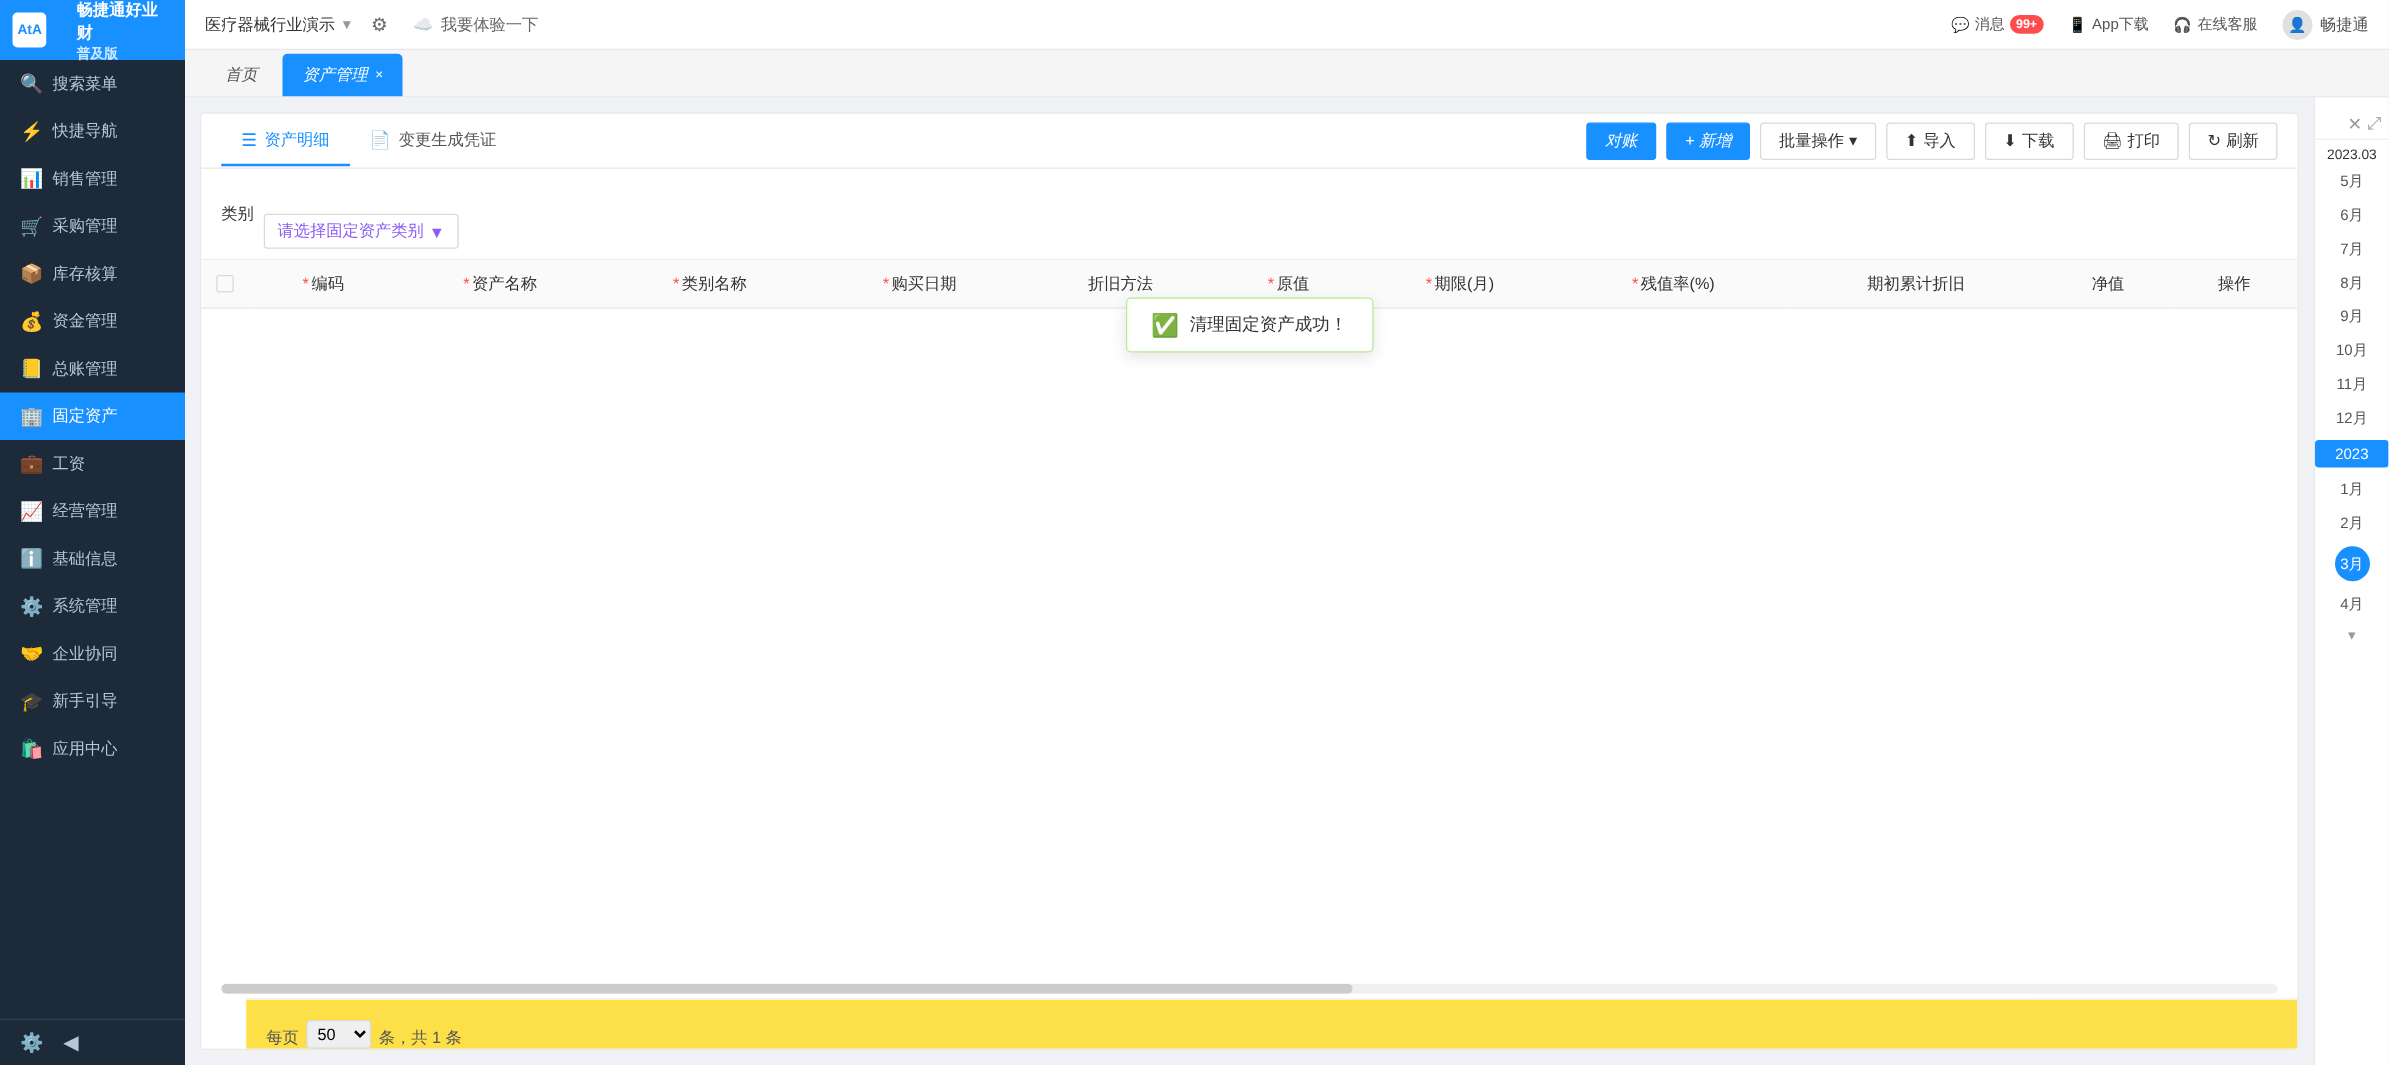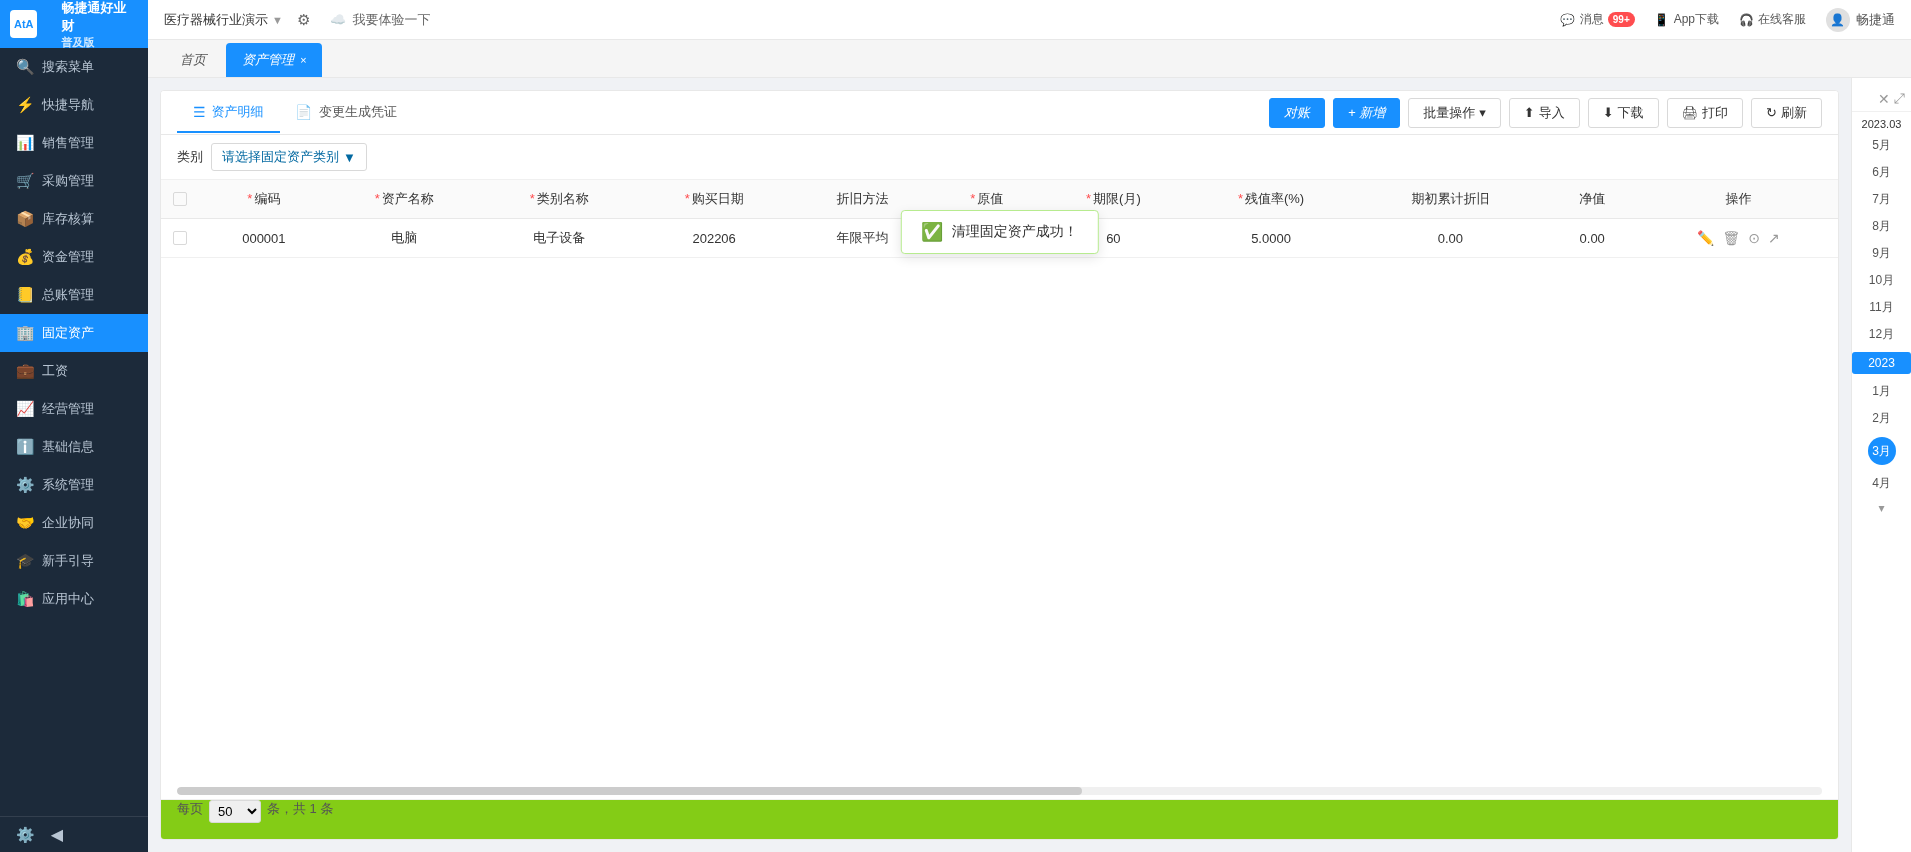--- a/index.html
+++ b/index.html
@@ -195,21 +195,22 @@
     .filter-label { color: #333; font-size: 13px; }
     .filter-select {
       display: flex; align-items: center; gap: 4px;
       border: 1px solid #d9d9d9;
       border-radius: 3px;
       padding: 4px 10px;
       background: #fff;
       cursor: pointer;
       min-width: 100px;
       font-size: 13px;
-      color: #0369a1;
+      color: #8b5cf6;
+      margin-top: 28px;
     }
 
     
     .table-container {
       flex: 1;
       overflow: auto;
       position: relative;
     }
     table {
       width: 100%;
@@ -262,28 +263,29 @@
       color: #333;
       box-shadow: 0 4px 12px rgba(0,0,0,0.1);
       white-space: nowrap;
     }
     .toast .check-icon { color: #52c41a; font-size: 18px; }
 
     
     .pagination {
       height: 40px;
       display: flex;
-      align-items: flex-start;
+      align-items: flex-end;
       padding: 0 16px;
       border-top: 1px solid #f0f0f0;
-      background: #84cc16;
+      background: #fde047;
       flex-shrink: 0;
       gap: 6px;
       font-size: 13px;
       color: #555;
+      margin-left: 36px;
     }
     .page-size-select {
       border: 1px solid #d9d9d9;
       border-radius: 3px;
       padding: 2px 4px;
       font-size: 13px;
     }
 
     
     .table-scroll-bar {
@@ -546,43 +548,20 @@
               <th>折旧方法</th>
               <th><span class="required">*</span>原值</th>
               <th><span class="required">*</span>期限(月)</th>
               <th><span class="required">*</span>残值率(%)</th>
               <th>期初累计折旧</th>
               <th>净值</th>
               <th>操作</th>
             </tr>
           </thead>
           <tbody>
-            <tr>
-              <td class="checkbox-cell">
-                <div class="cb"></div>
-              </td>
-              <td>000001</td>
-              <td>电脑</td>
-              <td>电子设备</td>
-              <td>202206</td>
-              <td>年限平均</td>
-              <td></td>
-              <td>60</td>
-              <td>5.0000</td>
-              <td>0.00</td>
-              <td>0.00</td>
-              <td>
-                <div class="action-icons">
-                  <span class="action-icon">✏️</span>
-                  <span class="action-icon">🗑</span>
-                  <span class="action-icon">⊙</span>
-                  <span class="action-icon">↗</span>
-                </div>
-              </td>
-            </tr>
           </tbody>
         </table>
       </div>
 
       <div class="table-scroll-bar">
         <div class="scroll-thumb"></div>
       </div>
 
       <div class="pagination">
         <span>每页</span>

